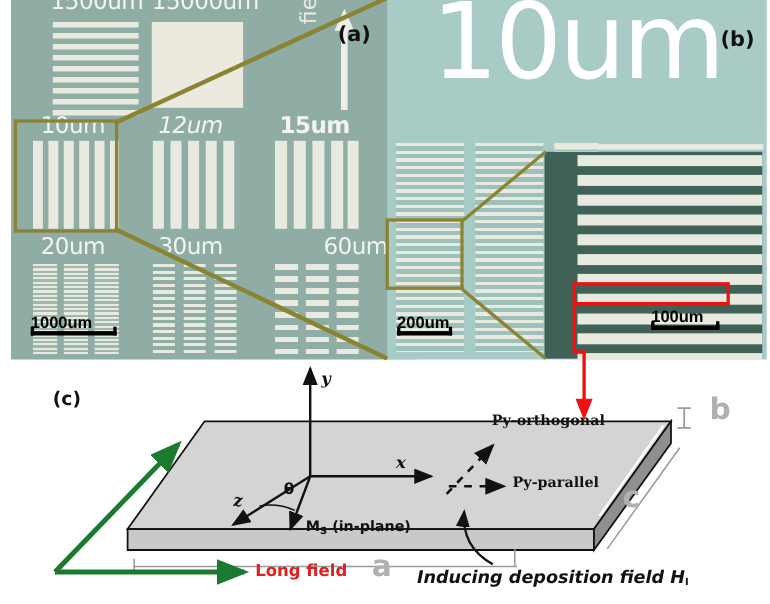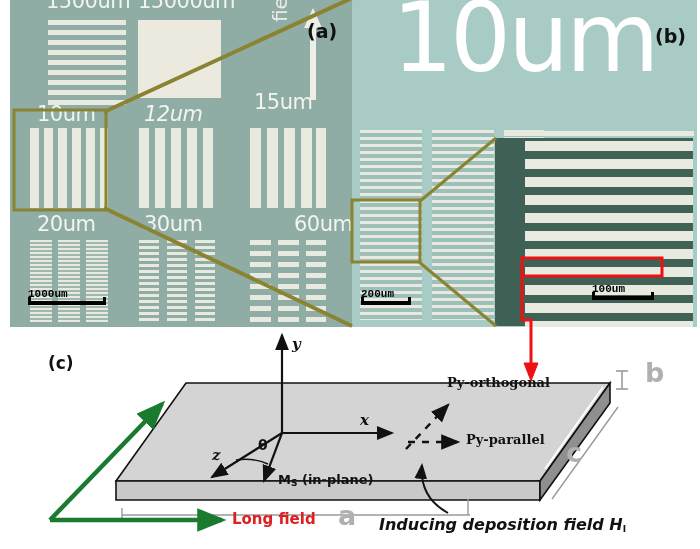--- a/index.html
+++ b/index.html
@@ -19,22 +19,22 @@
   .grating{position:absolute;}
   .vbar{position:absolute;background:#e8e9df;}
   .hbar{position:absolute;background:#e8e9df;}
 
   .um-label{position:absolute;color:#f2f4ee;font-size:21px;
             font-family:"DejaVu Sans",sans-serif;letter-spacing:-0.5px;
             white-space:nowrap;z-index:12;}
 
   
   .scalebar{position:absolute;z-index:30;}
-  .scalebar .txt{font-size:11px;font-weight:bold;color:#000;
-                 font-family:Liberation Mono, monospace;white-space:nowrap;
+  .scalebar .txt{font-size:15px;font-weight:bold;color:#000;
+                 font-family:Liberation Sans, sans-serif;white-space:nowrap;
                  line-height:12px;}
   .scalebar .bar{height:4px;background:#000;position:relative;margin-top:1px;}
   .scalebar .bar::before,.scalebar .bar::after{content:"";position:absolute;
         width:3px;height:8px;background:#000;top:-4px;}
   .scalebar .bar::before{left:0;}
   .scalebar .bar::after{right:0;}
 
   
   #field-arrow{position:absolute;left:294px;top:8px;width:18px;height:92px;z-index:20;}
   #field-text{position:absolute;left:258px;top:22px;z-index:20;
@@ -92,21 +92,21 @@
 
     <div class="um-label" style="left:134px;top:102px;font-style:italic;">12um</div>
     <div class="grating" style="left:129px;top:128px;width:76px;height:80px;">
       <div class="vbar" style="left:0px;top:0;width:10px;height:80px;"></div>
       <div class="vbar" style="left:16px;top:0;width:10px;height:80px;"></div>
       <div class="vbar" style="left:32px;top:0;width:10px;height:80px;"></div>
       <div class="vbar" style="left:48px;top:0;width:10px;height:80px;"></div>
       <div class="vbar" style="left:64px;top:0;width:10px;height:80px;"></div>
     </div>
 
-    <div class="um-label" style="left:244px;top:90px;">15um</div>
+    <div class="um-label" style="left:244px;top:102px;font-weight:bold;">15um</div>
     <div class="grating" style="left:240px;top:128px;width:76px;height:80px;">
       <div class="vbar" style="left:0px;top:0;width:11px;height:80px;"></div>
       <div class="vbar" style="left:17px;top:0;width:11px;height:80px;"></div>
       <div class="vbar" style="left:34px;top:0;width:11px;height:80px;"></div>
       <div class="vbar" style="left:51px;top:0;width:11px;height:80px;"></div>
       <div class="vbar" style="left:66px;top:0;width:10px;height:80px;"></div>
     </div>
 
     <div class="um-label" style="left:27px;top:212px;">20um</div>
     <div class="grating" style="left:20px;top:240px;width:78px;height:82px;">

